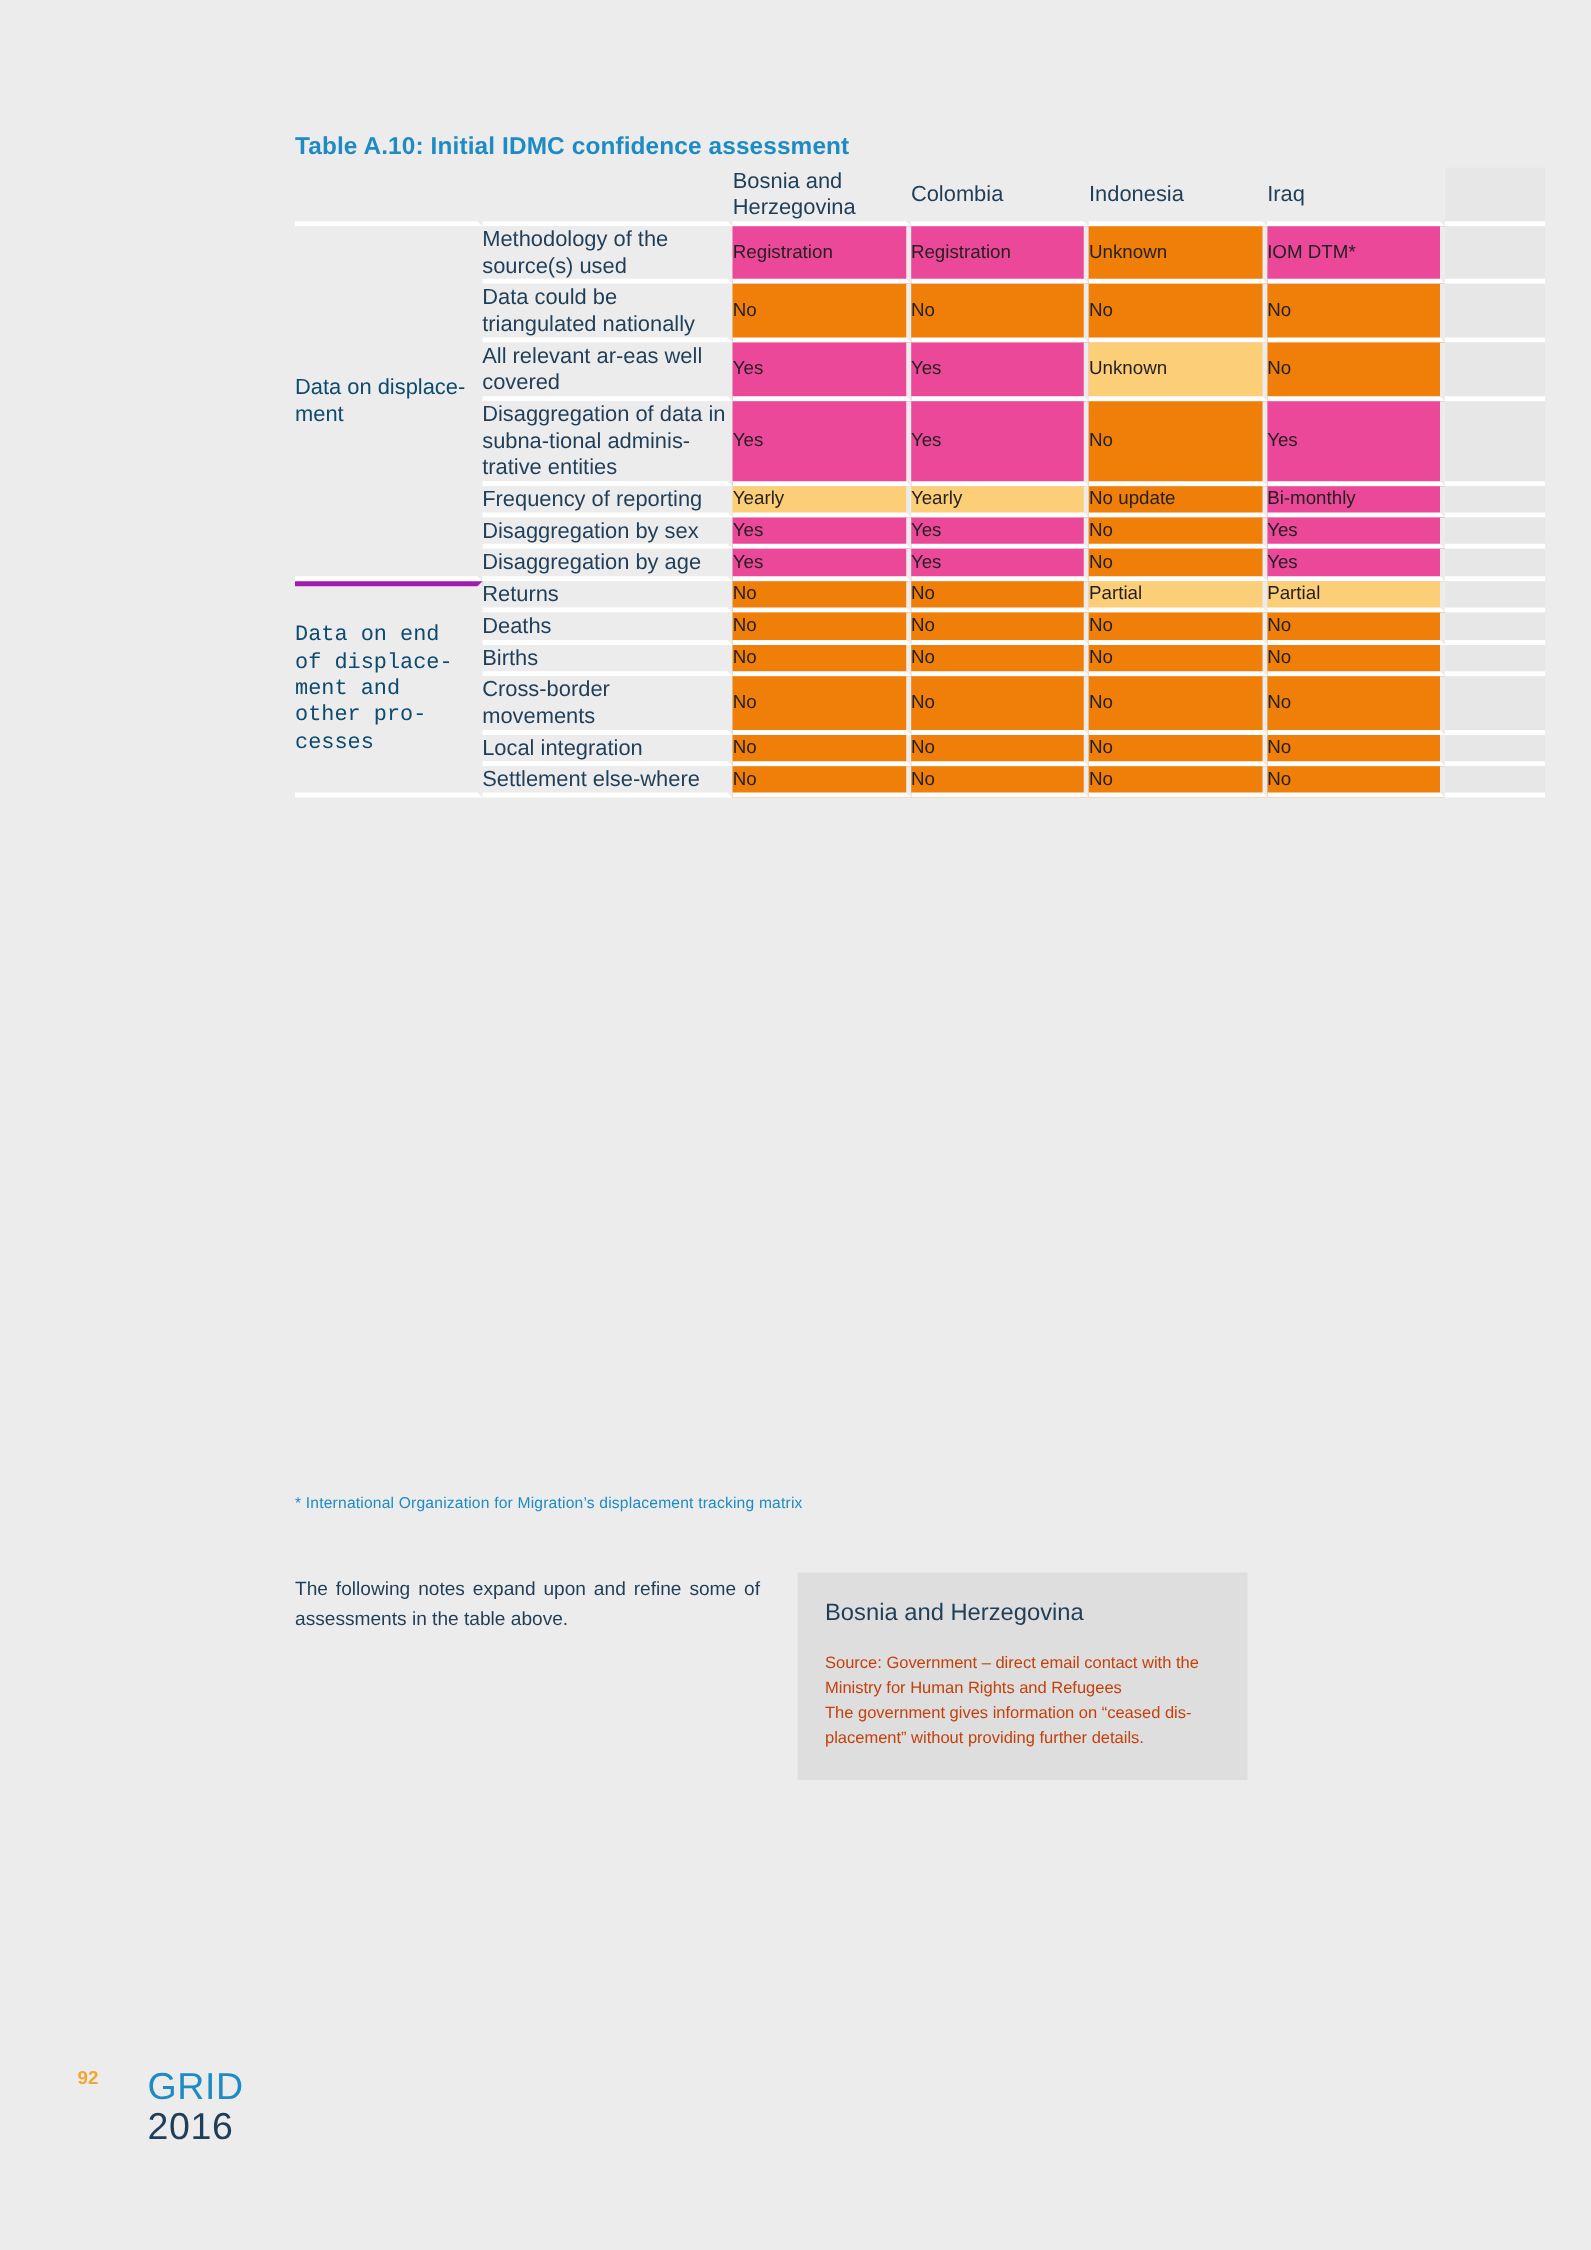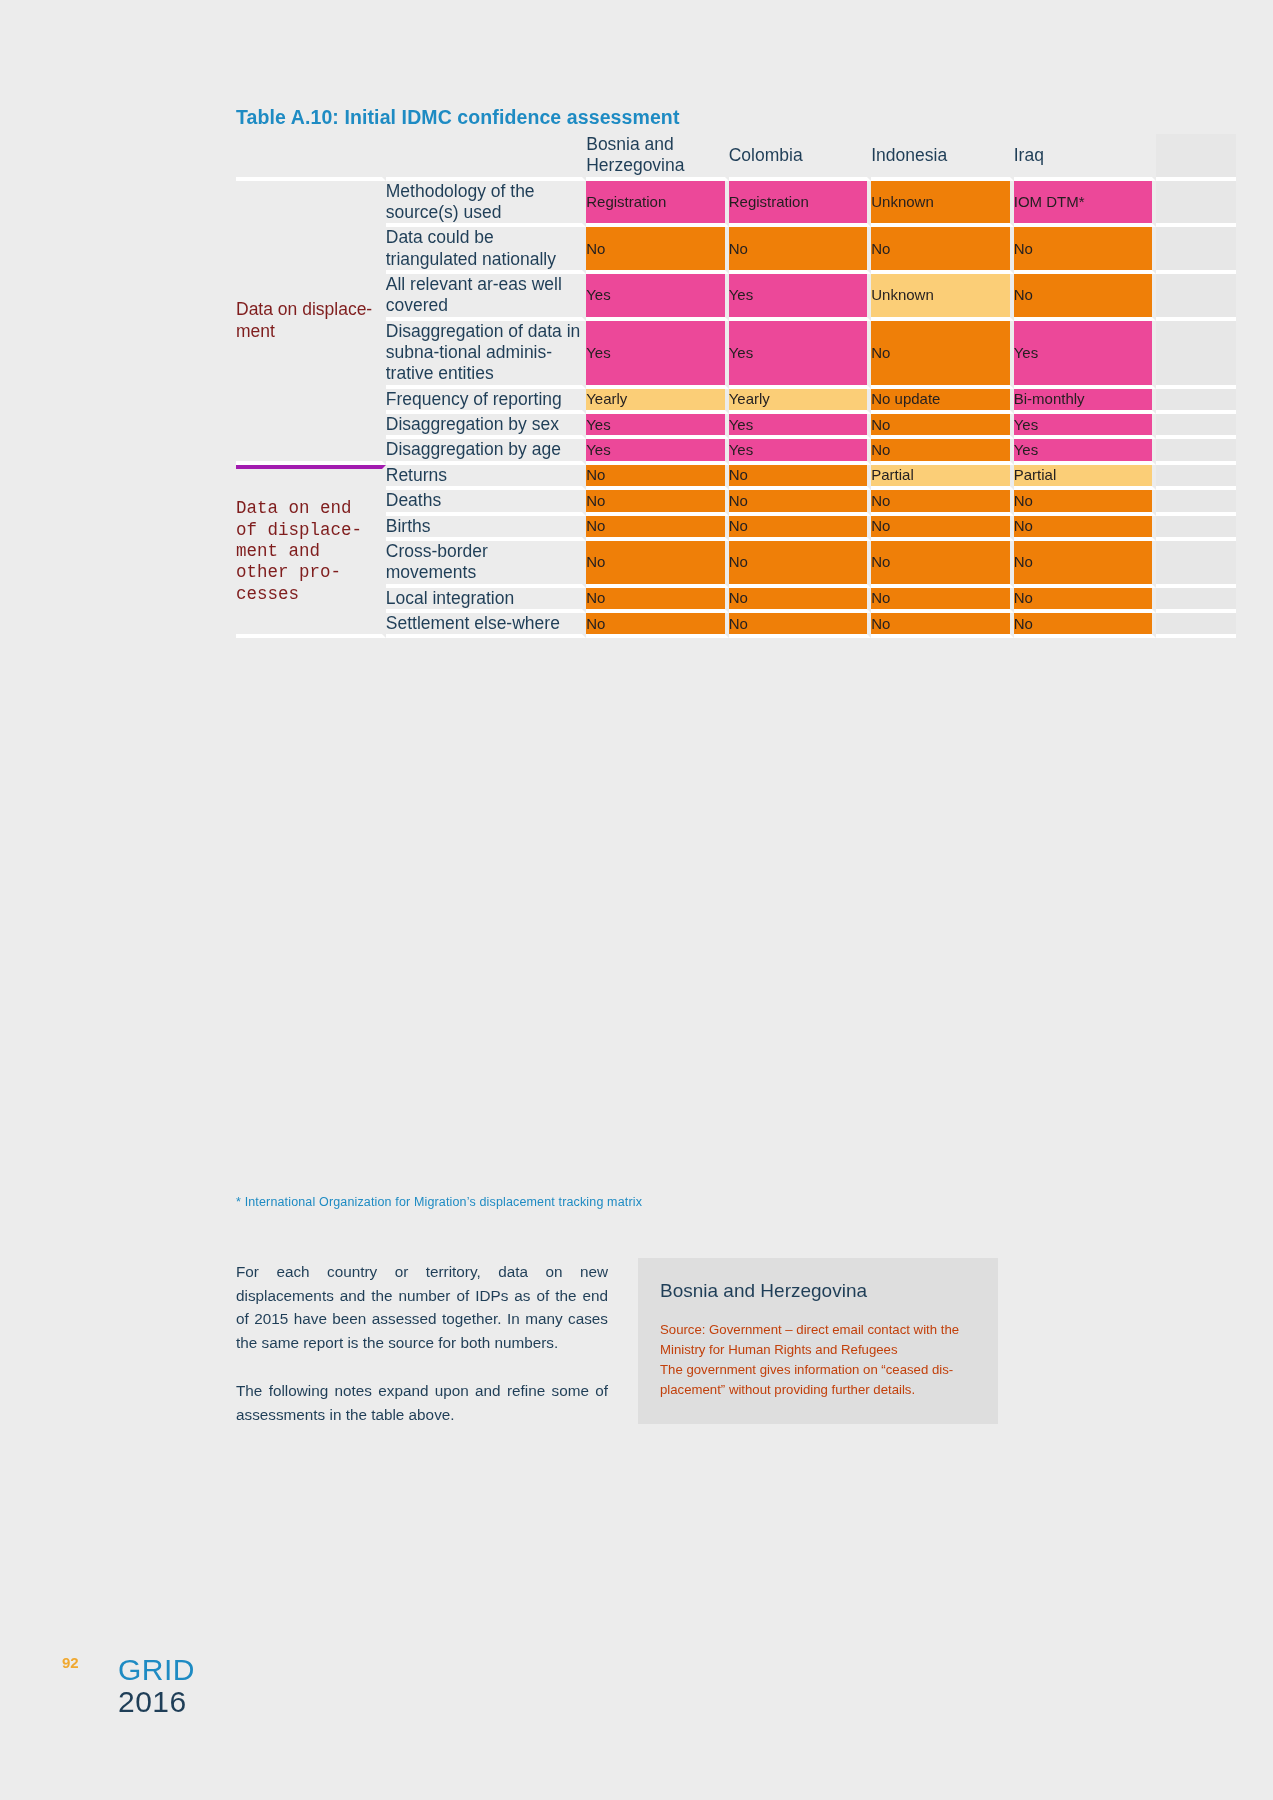--- a/index.html
+++ b/index.html
@@ -42,21 +42,21 @@
     vertical-align:top;
     line-height:1.22;
     text-align:left;
     border-bottom:4px solid #ffffff;
   }
   .corner{background:#ececec;border-right:4px solid #ececec;border-bottom:4px solid #ffffff;}
 
   .grp{
     background:#ececec;
     font-size:17.5px;
-    color:#7f1d1d;
+    color:#0c4a6e;
     vertical-align:top;
     padding:12px 14px 10px 12px;
     line-height:1.22;
     width:120px;
     border-bottom:none;
     border-right:4px solid #ececec;
   }
   .grp.sep{border-top:4px solid #a21caf;font-family:Liberation Mono, monospace;}
 
   .rlbl{
@@ -249,21 +249,20 @@
           <td class="cell neg">No</td>
           <td class="cell neg">No</td>
           <td class="cell blank"></td>
         </tr>
       </tbody>
   </table>
 
   <div class="footnote">* International Organization for Migration’s displacement tracking matrix</div>
 
   <div class="bodytext">
-    <p>For each country or territory, data on new displacements and the number of IDPs as of the end of 2015 have been assessed together. In many cases the same report is the source for both numbers.</p>
     <p>The following notes expand upon and refine some of assessments in the table above.</p>
   </div>
 
   <div class="sidebox">
     <h3>Bosnia and Herzegovina</h3>
     <p>Source: Government – direct email contact with the Ministry for Human Rights and Refugees</p>
     <p>The government gives information on “ceased dis-placement” without providing further details.</p>
   </div>
 
   <div class="pagenum">92</div>

